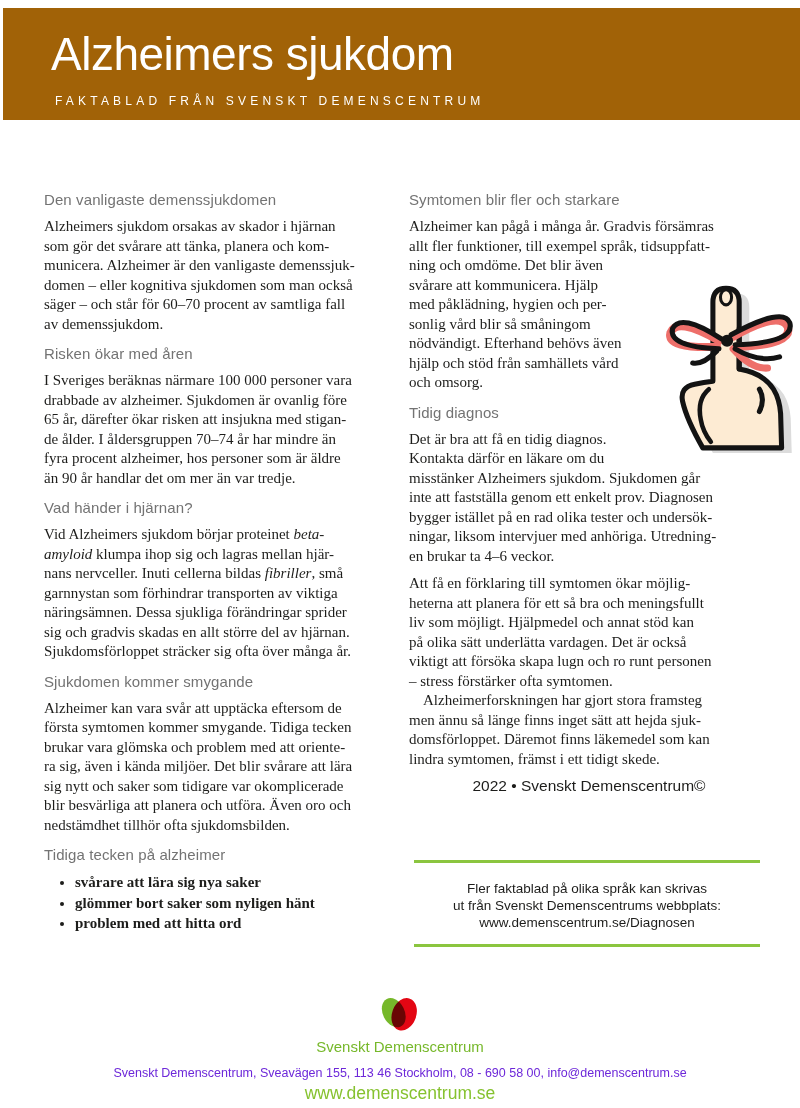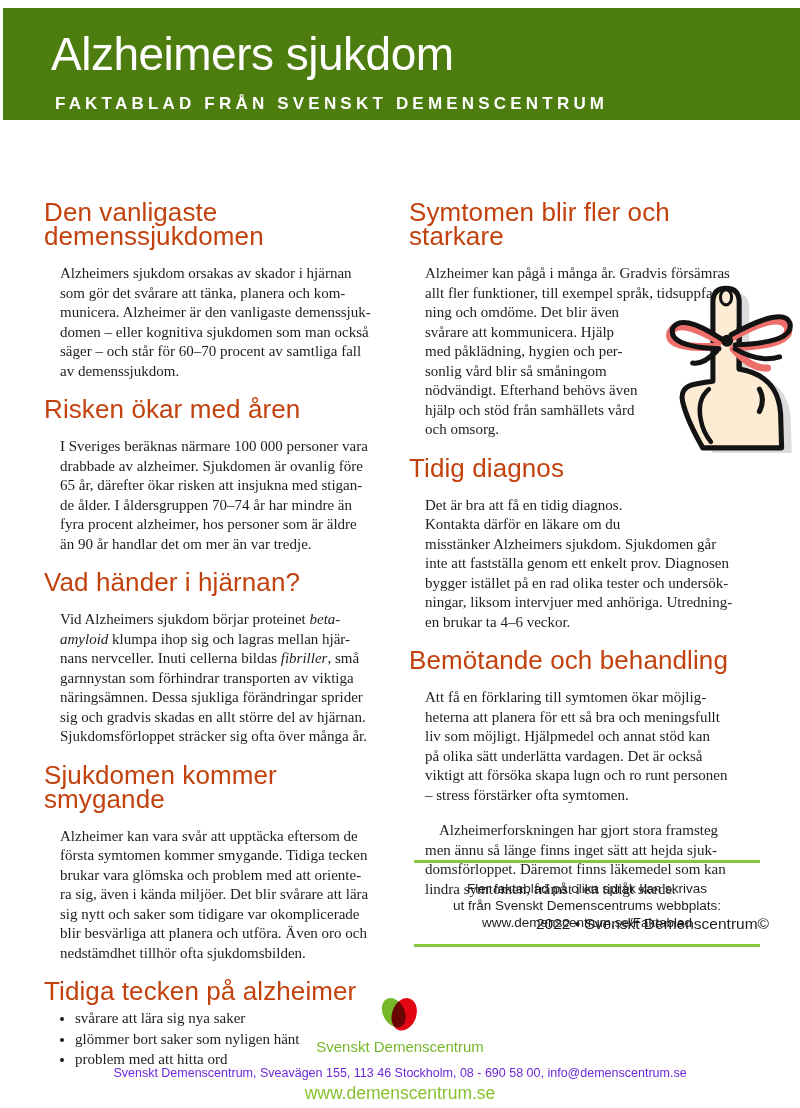--- a/index.html
+++ b/index.html
@@ -1,48 +1,48 @@
 <!DOCTYPE html>
 <html lang="sv"><head>
 <meta charset="utf-8">
 <style>
   html,body { margin:0; padding:0; background:#ffffff; }
   .page {
     position:relative; width:800px; height:1108px; background:#ffffff;
     overflow:hidden; color:#1d1d1b; font-family:"Liberation Sans", sans-serif;
   }
   
-  .band { position:absolute; left:3px; top:8px; right:0; height:112px; background:#4d7c0f; }
+  .band { position:absolute; left:3px; top:8px; right:0; height:112px; background:#a16207; }
   .band-title {
     position:absolute; left:48px; top:20px; color:#ffffff;
     font-size:46px; font-weight:300; letter-spacing:-0.5px; line-height:52px;
   }
   .band-subtitle {
     position:absolute; left:52px; top:86px; color:#ffffff;
-    font-size:17px; font-weight:700; letter-spacing:4.2px;
+    font-size:12px; font-weight:400; letter-spacing:4.2px;
   }
   
   .col { position:absolute; top:188px; }
   .col-left  { left:44px;  width:356px; }
   .col-right { left:409px; width:362px; }
   .section { margin-bottom:8px; }
   .heading {
-    font-size:26px; font-weight:400; line-height:24px;
-    letter-spacing:0.1px; margin:12px 0 5px 0; color:#c2410c;
+    font-size:15px; font-weight:400; line-height:24px;
+    letter-spacing:0.1px; margin:0 0 5px 0; color:#737373;
   }
   .body {
     font-family:"Liberation Serif", serif; font-size:15px; line-height:19.5px;
-    margin:16px; white-space:pre; color:#1d1d1b;
+    margin:0; white-space:pre; color:#1d1d1b;
   }
   .body.indent2 { text-indent:14px; }
   ul.bullets {
     font-family:"Liberation Serif", serif; font-size:15px; line-height:20.5px;
-    margin:3px 0 0 0; padding-left:31px;
-  }
-  .credit { text-align:right; font-size:15.5px; margin:7px 2px 0 0; }
+    margin:3px 0 0 0; padding-left:31px;font-weight:bold;
+  }
+  .credit { text-align:center; font-size:15.5px; margin:7px 2px 0 0; }
   
   .illustration { position:absolute; left:646px; top:268px; width:152px; height:192px; }
   
   .factbox {
     position:absolute; left:414px; top:860px; width:346px;
     border-top:3px solid #8bc53f; border-bottom:3px solid #8bc53f;
     padding:17px 0 13px 0; text-align:center;
     font-size:13.5px; line-height:17px; color:#1d1d1b;
   }
   .factbox .url { display:block; }
@@ -137,21 +137,20 @@
       <h2 class="heading">Tidig diagnos</h2>
       <p class="body">Det är bra att få en tidig diagnos.
 Kontakta därför en läkare om du
 misstänker Alzheimers sjukdom. Sjukdomen går
 inte att fastställa genom ett enkelt prov. Diagnosen
 bygger istället på en rad olika tester och undersök-
 ningar, liksom intervjuer med anhöriga. Utredning-
 en brukar ta 4–6 veckor.</p>
     </section>
     <section class="section">
-      <h2 class="heading">Bemötande och behandling</h2>
       <p class="body">Att få en förklaring till symtomen ökar möjlig-
 heterna att planera för ett så bra och meningsfullt
 liv som möjligt. Hjälpmedel och annat stöd kan
 på olika sätt underlätta vardagen. Det är också
 viktigt att försöka skapa lugn och ro runt personen
 – stress förstärker ofta symtomen.</p>
       <p class="body indent2">Alzheimerforskningen har gjort stora framsteg
 men ännu så länge finns inget sätt att hejda sjuk-
 domsförloppet. Däremot finns läkemedel som kan
 lindra symtomen, främst i ett tidigt skede.</p>
@@ -179,21 +178,21 @@
       <path d="M84 66 Q136 38 142 54 Q148 74 88 76" stroke="#131313" stroke-width="5"></path>
       <path d="M88 80 Q112 94 132 88" stroke="#131313" stroke-width="5"></path>
       <path d="M70 82 Q56 96 46 94" stroke="#131313" stroke-width="5"></path>
       <circle cx="80" cy="72" r="6" fill="#131313" stroke="none"></circle>
     </g>
   </svg>
 
   <div class="factbox">
     <span>Fler faktablad på olika språk kan skrivas</span><br>
     <span>ut från Svenskt Demenscentrums webbplats:</span>
-    <span class="url">www.demenscentrum.se/Faktablad</span>
+    <span class="url">www.demenscentrum.se/Diagnosen</span>
   </div>
 
   <svg class="logo-mark" width="50" height="52" viewBox="0 0 60 60" xmlns="http://www.w3.org/2000/svg" aria-hidden="true">
     <ellipse cx="22.5" cy="26" rx="13" ry="18.5" transform="rotate(-27 22.5 26)" fill="#76b82a"></ellipse>
     <ellipse cx="35" cy="28" rx="14.5" ry="20" transform="rotate(20 35 28)" fill="#e30613" style="mix-blend-mode:multiply"></ellipse>
   </svg>
   <div class="footer-org">Svenskt Demenscentrum</div>
   <div class="footer-address">Svenskt Demenscentrum, Sveavägen 155, 113 46 Stockholm, 08 - 690 58 00, info@demenscentrum.se</div>
   <div class="footer-website">www.demenscentrum.se</div>
 

